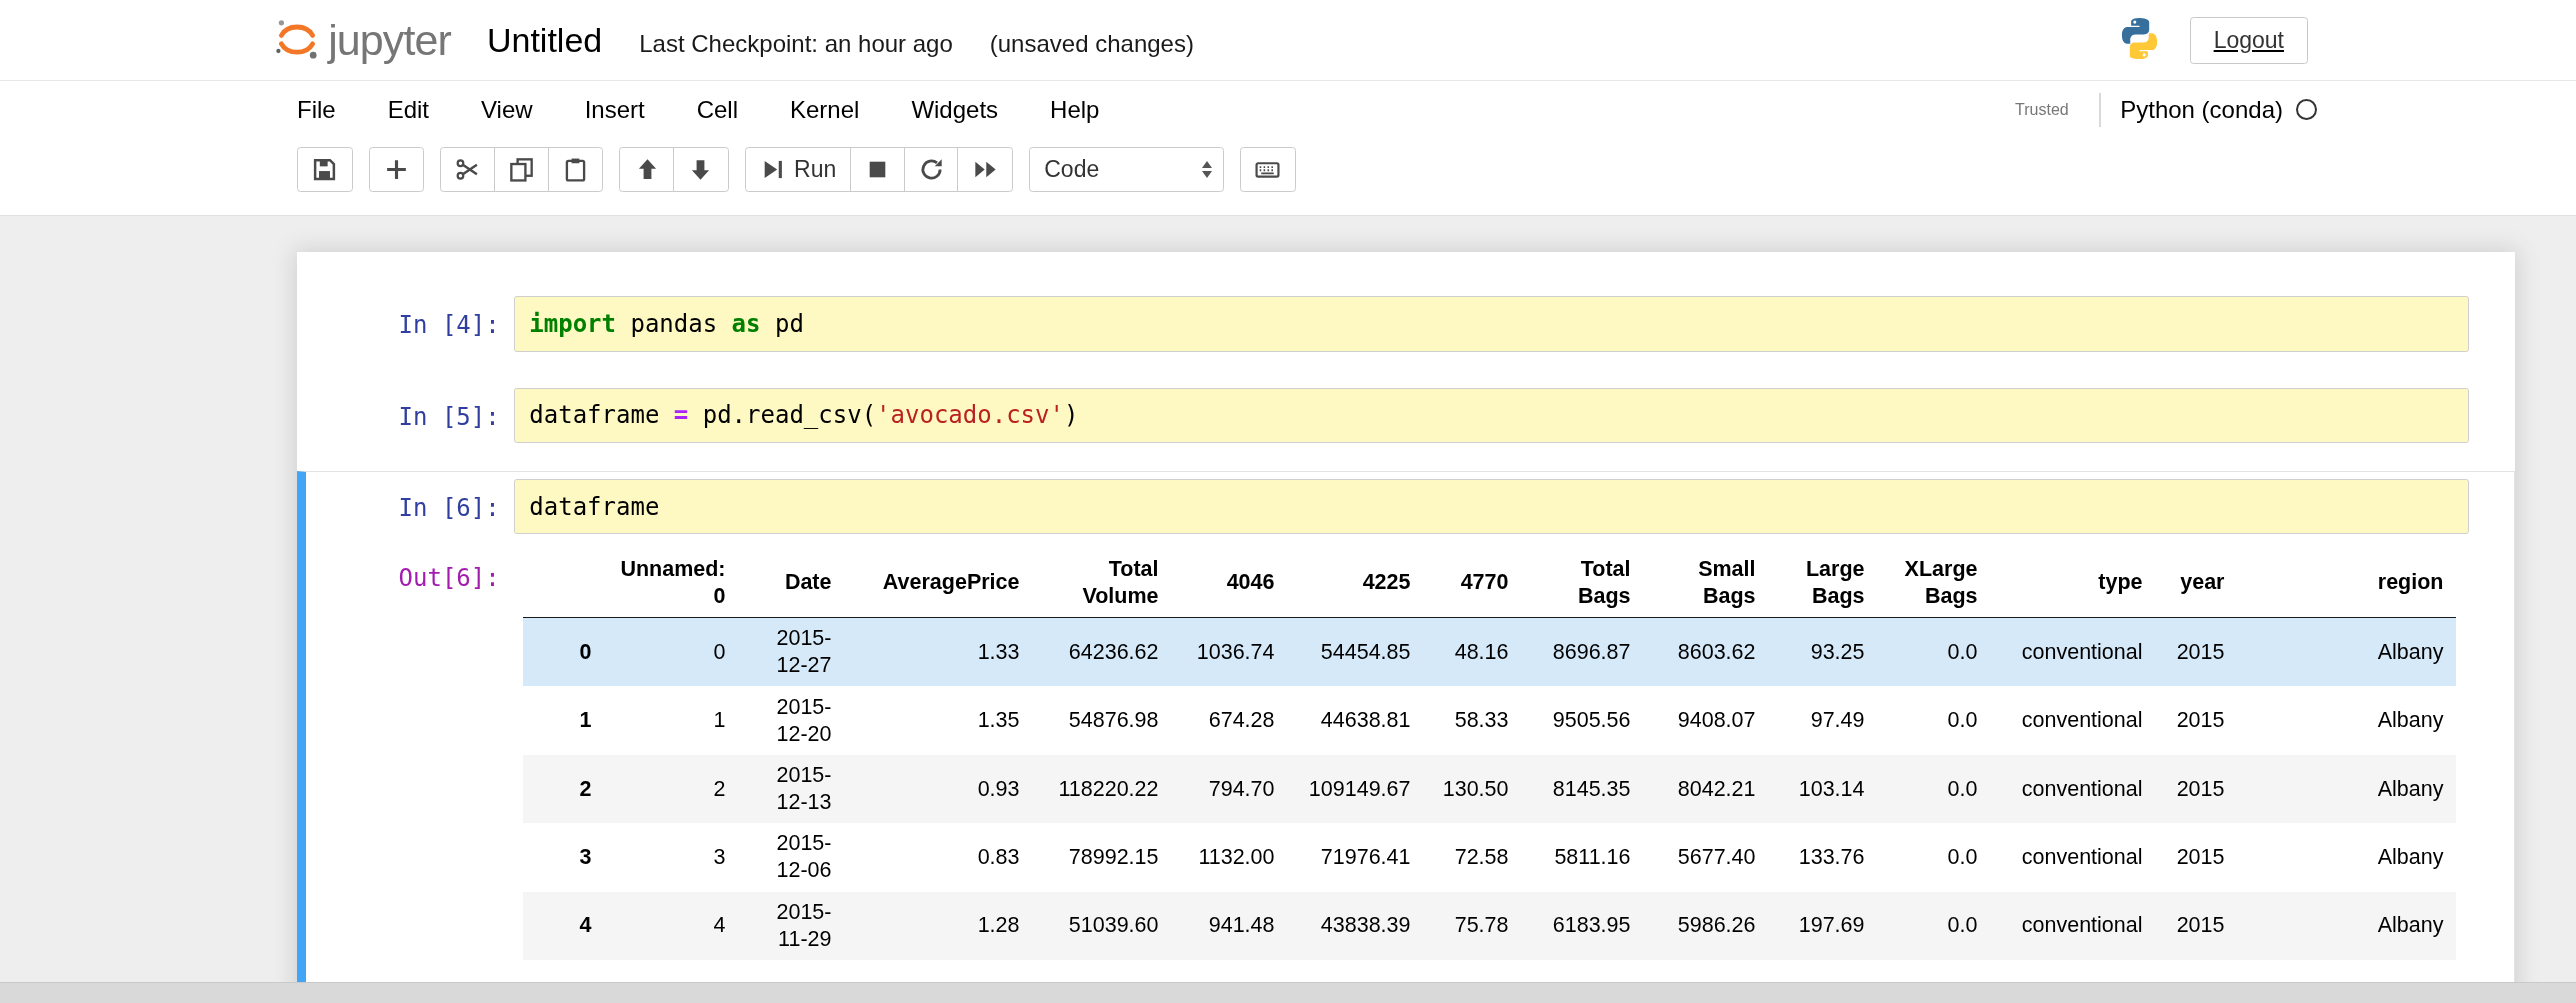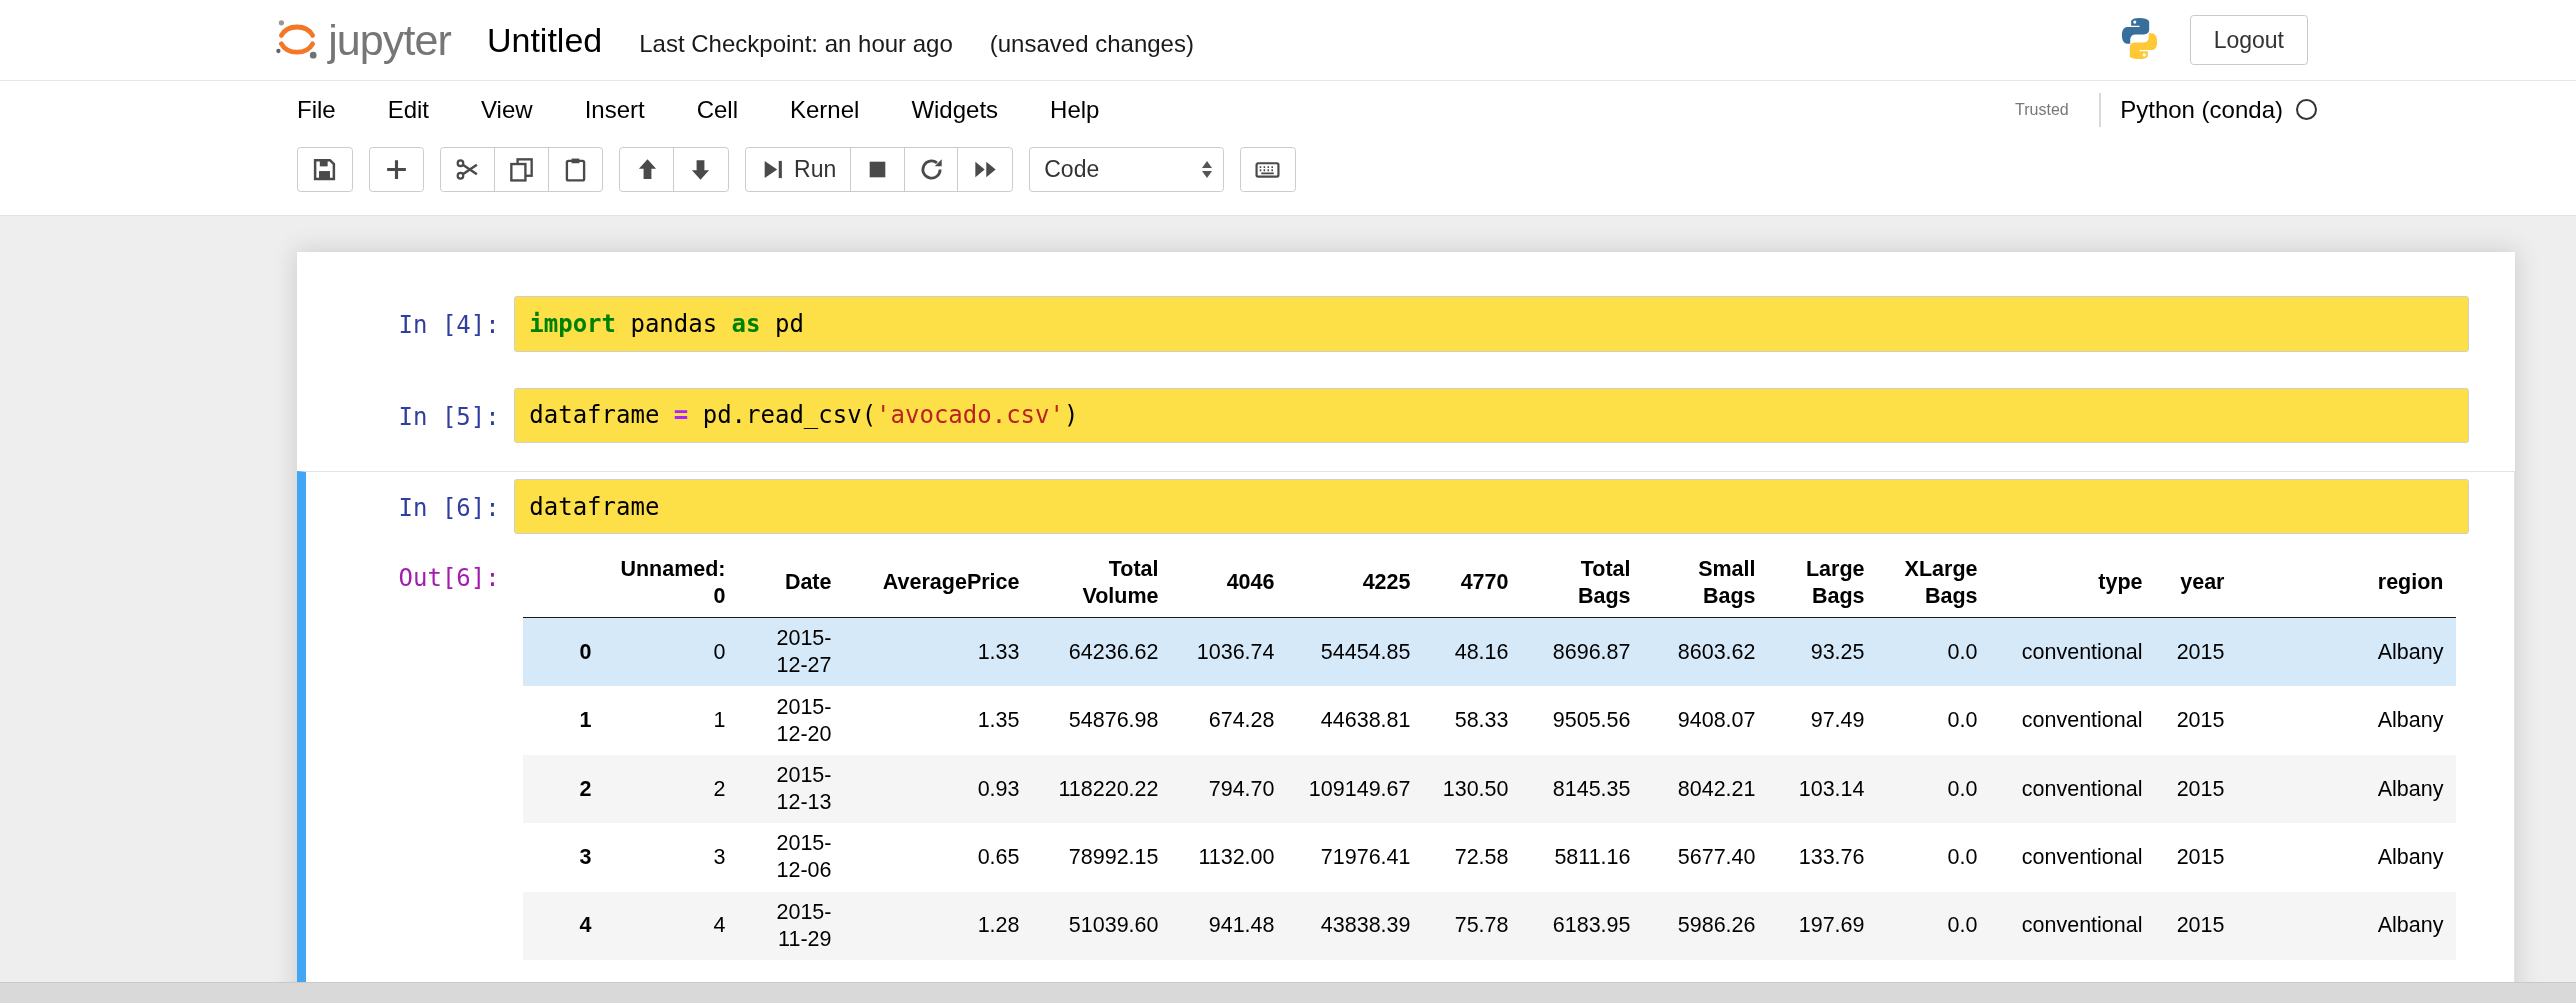--- a/index.html
+++ b/index.html
@@ -14,21 +14,21 @@
   .app-header { background: #fff; }
   .header-row {
     display: flex; align-items: center; height: 81px;
     padding: 0 268px 0 273px; border-bottom: 1.8px solid #e7e7e7;
   }
   .logo { display: flex; align-items: center; gap: 7.2px; cursor: pointer; text-align: right; }
   .logo-word { font-size: 43px; color: #767677; letter-spacing: -0.9px; }
   .title-group { display: flex; align-items: baseline; margin-left: 36px; gap: 16px; }
   .nb-title { font-size: 34px; color: #000; cursor: pointer; }
   .checkpoint, .unsaved { font-size: 24px; color: #1a1a1a; margin-left: 21px; }
-  .header-right { margin-left: auto; display: flex; gap: 27px; }
+  .header-right { margin-left: auto; display: flex; align-items: center; gap: 27px; text-decoration: underline; }
   .logout-btn {
     font-family: "Liberation Sans", sans-serif; font-size: 23px; color: #333;
     background: #fff; border: 1.8px solid #c9c9c9; border-radius: 3.6px;
     padding: 9px 23px; cursor: pointer;
   }
 
   
   .menubar {
     display: flex; align-items: center; height: 57px;
     padding: 0 259px 0 297px; background: #fff; font-size: 24px;
@@ -86,21 +86,21 @@
   .input-row, .output-row { display: flex; width: 100%; }
   .output-row { margin-top: 14.3px; }
   .prompt {
     flex: 0 0 208px; text-align: right; padding: 14.3px 14.3px 0 0;
     font-family: "DejaVu Sans Mono", monospace; font-size: 24px; line-height: 30px;
   }
   .in-prompt { color: #303F9F; }
   .out-prompt { color: #a21caf; padding-left: 29px; }
   .input-box {
     flex: 1; margin-right: 45px; border: 1.8px solid #cfcfcf; border-radius: 2.7px;
-    background: #fde047; padding: 10.7px 14.3px; cursor: text;
+    background: #fef9c3; padding: 10.7px 14.3px; cursor: text;
   }
   .code {
     margin: 0; font-family: "DejaVu Sans Mono", monospace;
     font-size: 24px; line-height: 32px; white-space: pre; color: #000;
   }
   .tok-kw  { color: #008000; font-weight: bold; }
   .tok-op  { color: #AA22FF; font-weight: bold; }
   .tok-str { color: #BA2121; }
   .output-content { flex: 1; margin-right: 45px; overflow: hidden; padding-left: 9px; }
 
@@ -407,21 +407,21 @@
                     <td>103.14</td>
                     <td>0.0</td>
                     <td>conventional</td>
                     <td>2015</td>
                     <td>Albany</td>
                   </tr>
                   <tr>
                     <th>3</th>
                     <td>3</td>
                     <td>2015-12-06</td>
-                    <td>0.65</td>
+                    <td>0.83</td>
                     <td>78992.15</td>
                     <td>1132.00</td>
                     <td>71976.41</td>
                     <td>72.58</td>
                     <td>5811.16</td>
                     <td>5677.40</td>
                     <td>133.76</td>
                     <td>0.0</td>
                     <td>conventional</td>
                     <td>2015</td>

